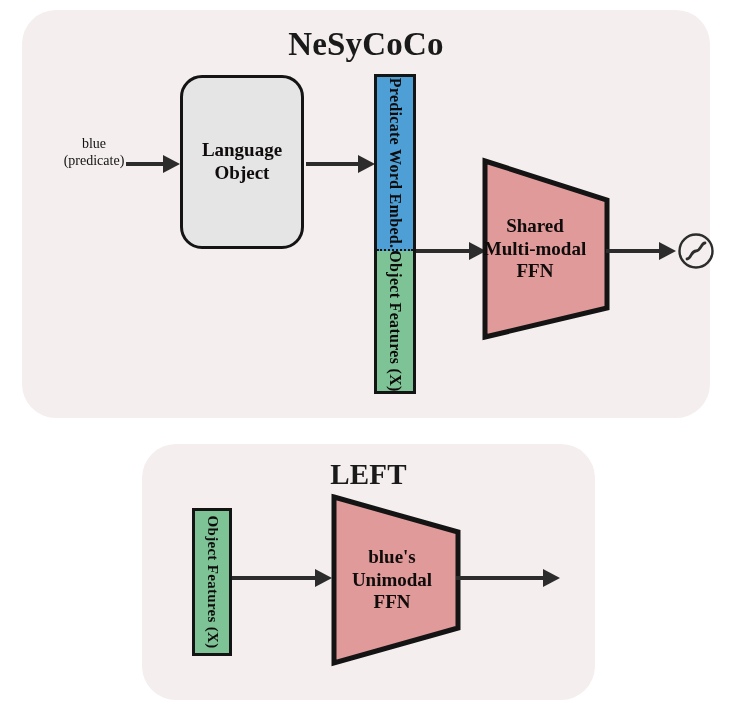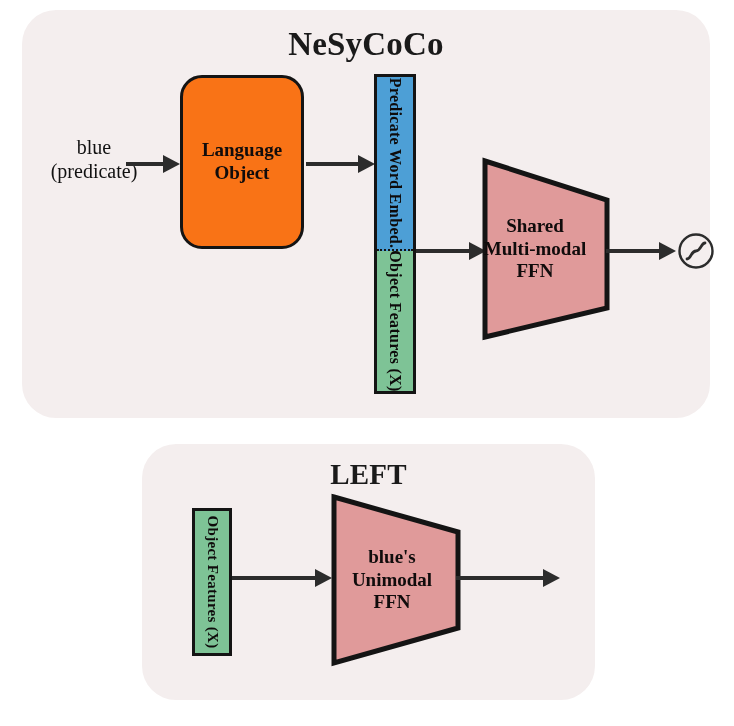--- a/index.html
+++ b/index.html
@@ -62,35 +62,35 @@
     font-size: 29px;
   }
 
   
   #input-label {
     position: absolute;
     left: 34px;
     top: 135px;
     width: 120px;
     text-align: center;
-    font-size: 20px;
+    font-size: 14px;
     line-height: 1.22;
     color: #111111;
   }
   #input-label .l1 { display: block; }
   #input-label .l2 { display: block; }
 
   
   #language-encoder {
     position: absolute;
     left: 180px;
     top: 75px;
     width: 124px;
     height: 174px;
-    background: #f97316;
+    background: #e5e5e5;
     border: 3.2px solid #141414;
     border-radius: 22px;
     box-sizing: border-box;
     display: flex;
     align-items: center;
     justify-content: center;
   }
   #language-encoder .box-label {
     font-size: 19px;
     font-weight: bold;

